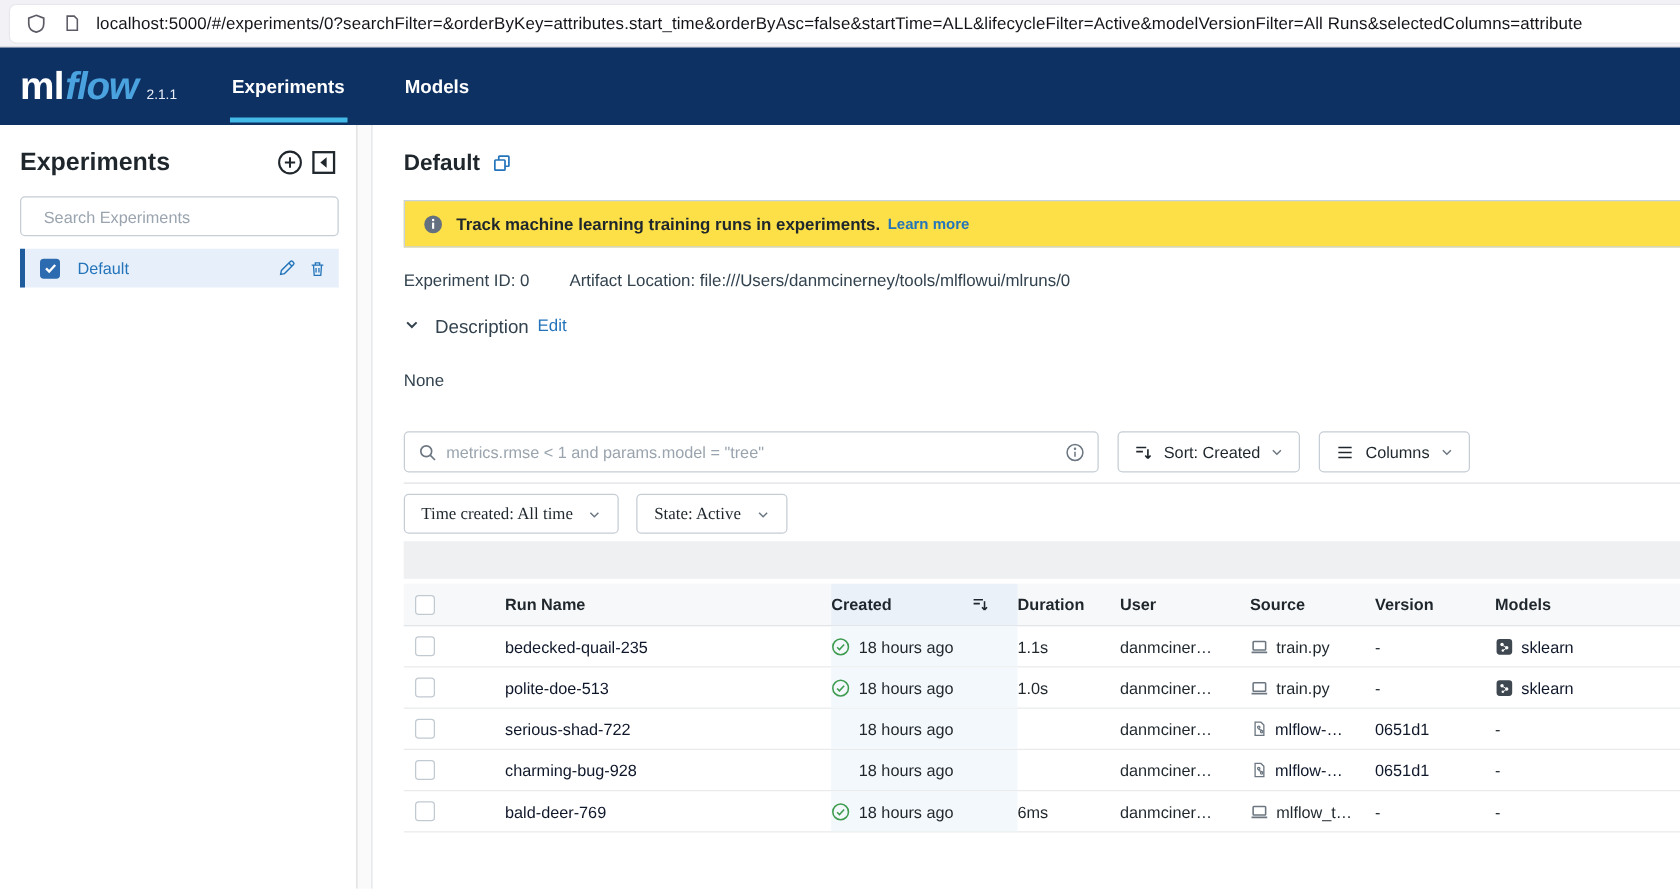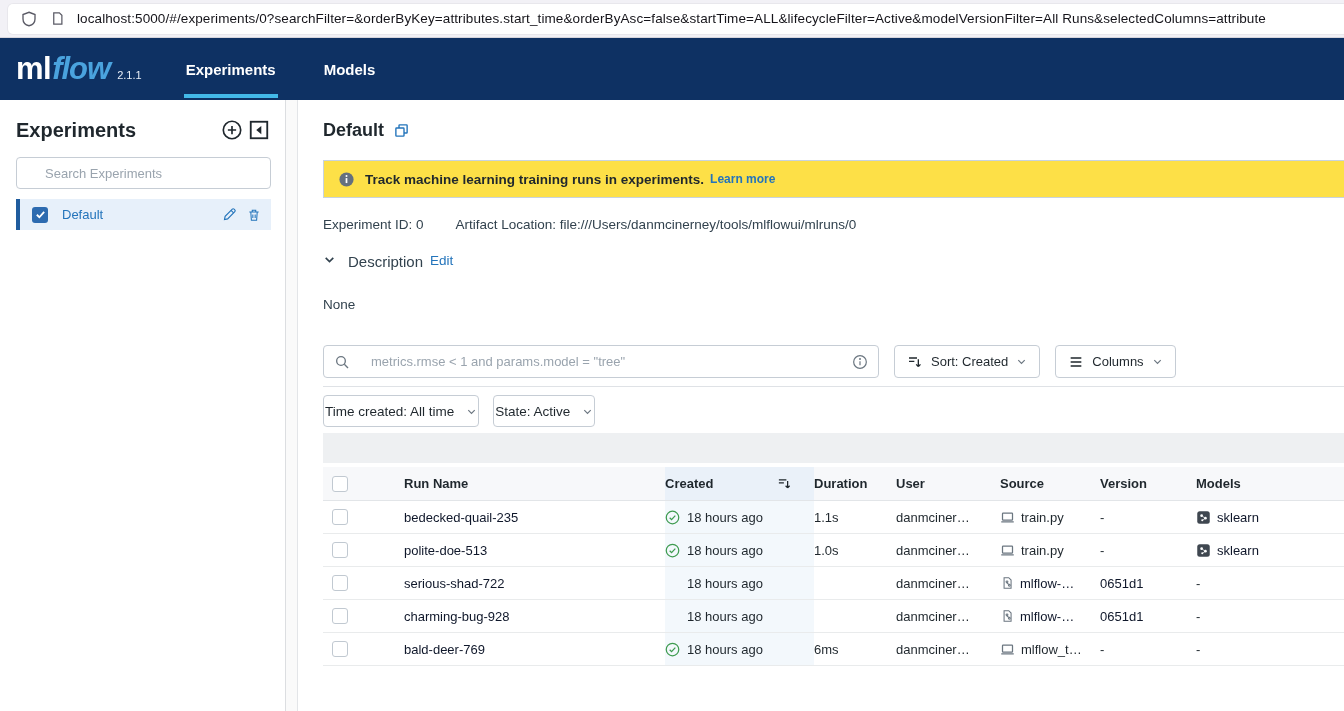--- a/index.html
+++ b/index.html
@@ -38,21 +38,21 @@
     border-left:1px solid #dcdee1; border-right:1px solid #e3e5e8; }
   .main { flex:1 1 auto; padding:20px 0 0 25px; overflow:hidden; }
 
   
   .sb-head { display:flex; align-items:center; justify-content:space-between; }
   .sb-title { font-size:20px; font-weight:700; color:#1f272d; }
   .sb-icons { display:flex; gap:3px; align-items:center; }
   .sb-icons .icbtn { width:24px; height:24px; display:flex; align-items:center;
     justify-content:center; cursor:pointer; }
   .sb-search { margin-top:15px; width:100%; height:32px; border:1px solid #c6cdd5;
-    border-radius:4px; padding:0 28px; font-size:13px; color:#1f272d;
+    border-radius:4px; padding:0 18px; font-size:13px; color:#1f272d;
     font-family:"Liberation Sans", sans-serif; outline:none; }
   .sb-search::placeholder { color:#9aa4ae; }
   .exp-item { margin-top:10px; height:31px; background:#e7f0fa;
     border-left:4px solid #1f5c9e; display:flex; align-items:center;
     padding:0 10px 0 12px; cursor:pointer; }
   .exp-check { width:16px; height:16px; border-radius:3px; background:#2d6bb0;
     display:flex; align-items:center; justify-content:center; flex:0 0 auto; }
   .exp-label { margin-left:14px; font-size:13px; color:#2374bb; flex:1 1 auto; }
   .exp-actions { display:flex; gap:10px; align-items:center; }
 
@@ -74,32 +74,32 @@
   .desc-row { margin-top:21px; display:flex; }
   .desc-label { font-size:15px; color:#32424e; margin-left:12px; }
   .desc-edit { font-size:13.5px; color:#2374bb; margin-left:7px; cursor:pointer; }
   .desc-none { margin-top:27px; font-size:13.5px; color:#32424e; }
 
   
   .controls-row { margin-top:33px; display:flex; align-items:center; }
   .run-search { width:556px; height:33px; border:1px solid #c6cdd5; border-radius:4px;
     display:flex; align-items:center; padding:0 10px 0 10px; }
   .run-search input { border:none; outline:none; flex:1 1 auto; font-size:13px;
-    margin-left:21px; color:#1f272d; font-family:"Liberation Sans", sans-serif; }
+    margin-left:7px; color:#1f272d; font-family:"Liberation Sans", sans-serif; }
   .run-search input::placeholder { color:#9aa4ae; }
   .ctl-btn { height:33px; border:1px solid #c6cdd5; border-radius:4px; background:#fff;
     display:flex; align-items:center; padding:0 12px; margin-left:15px;
     font-size:13px; color:#1f272d; cursor:pointer; white-space:nowrap; }
   .ctl-btn .lbl { margin:0 8px 0 8px; }
   .section-divider { margin-top:8px; border:none; border-top:1px solid #dfe2e6;
     margin-right:-1px; }
   .filter-row { margin-top:8px; display:flex; }
   .filter-btn { height:32px; border:1px solid #c6cdd5; border-radius:4px; background:#fff;
-    display:flex; align-items:center; padding:0 1px; margin-right:14px;
-    font-size:13.5px; color:#1f272d; cursor:pointer; }
+    display:flex; align-items:center; padding:0 13px; margin-right:14px;
+    font-size:13.5px; color:#1f272d; cursor:pointer;font-family:Liberation Serif, serif; }
   .filter-btn .lbl { margin-right:12px; }
 
   
   .table-wrap { margin-top:6px; margin-right:-1px; }
   .table-toolbar { height:30px; background:#eef0f2; }
   .tgrid { display:grid; grid-template-columns:81px 261px 149px 82px 104px 100px 96px minmax(140px,1fr); }
   .thead { margin-top:4px; background:#f7f8fa; border-bottom:1px solid #e2e5e8; }
   .th { height:33px; display:flex; align-items:center; font-size:13px; font-weight:700;
     color:#1f272d; }
   .th.c-created { background:#eaf1f9; justify-content:space-between; padding-right:22px; }

